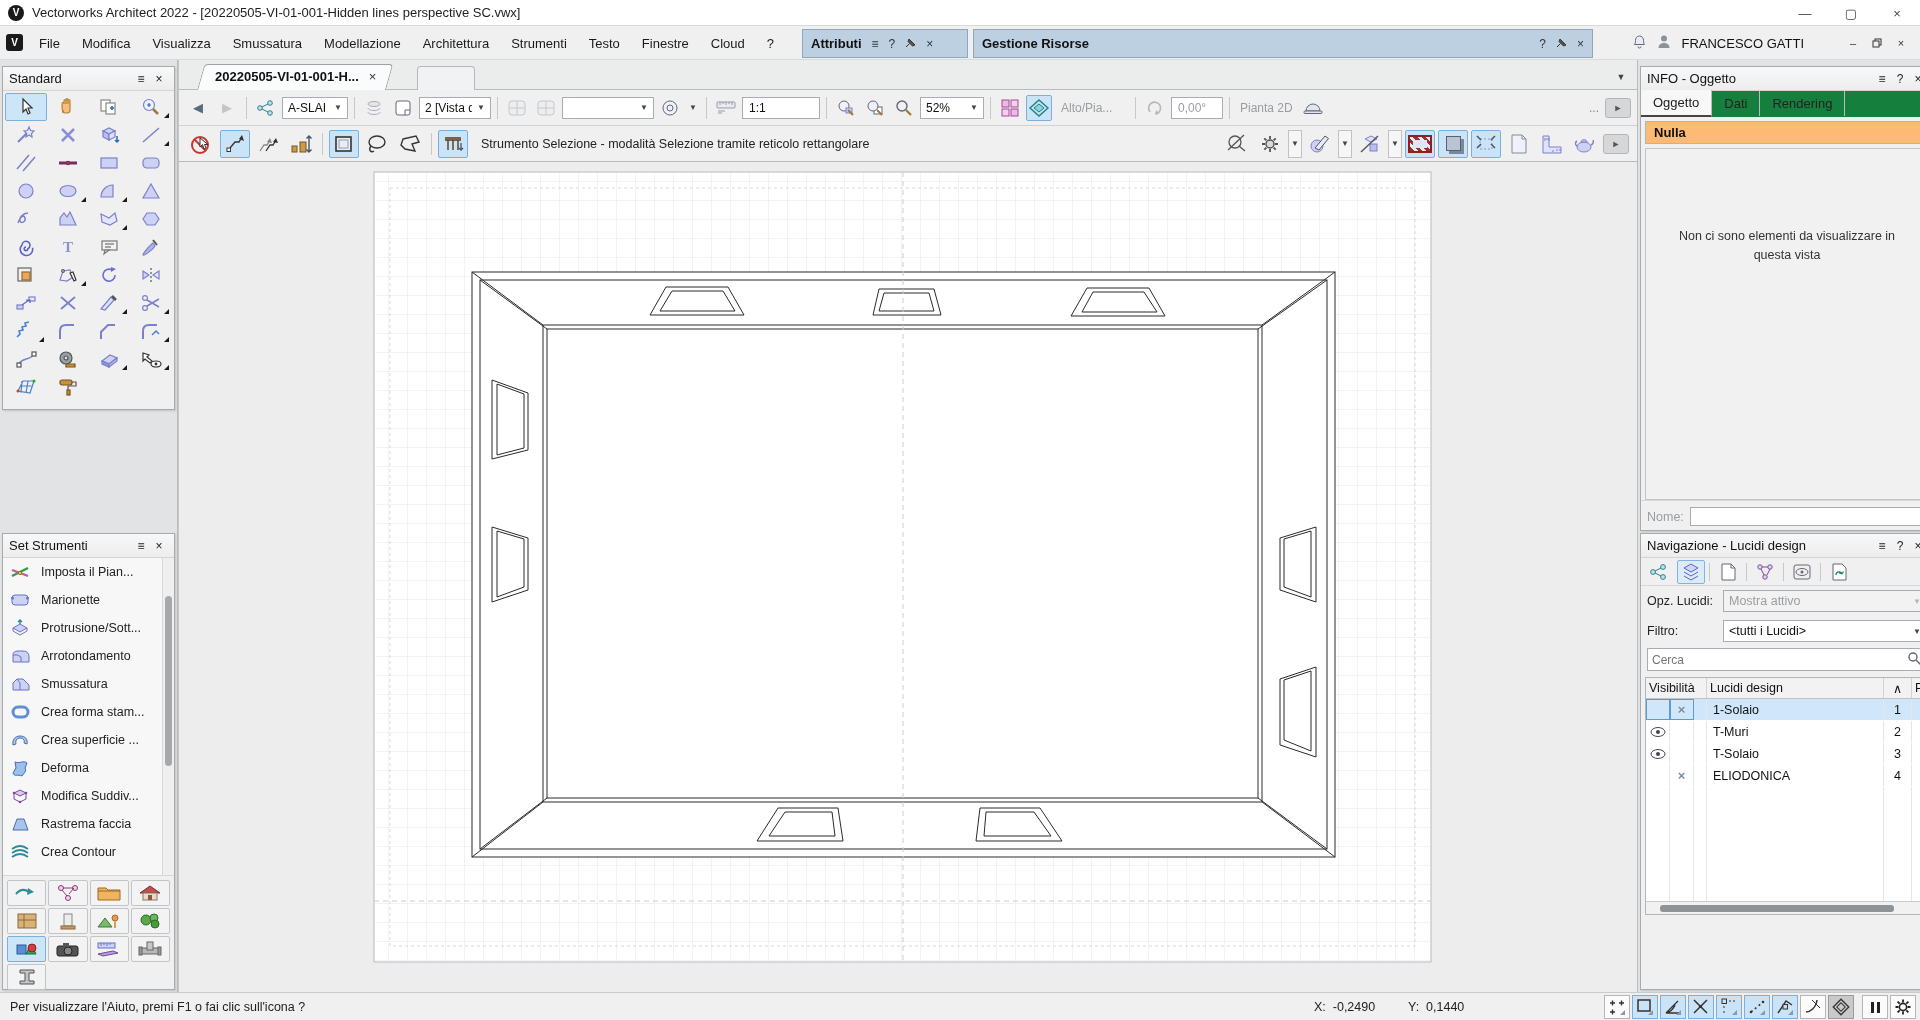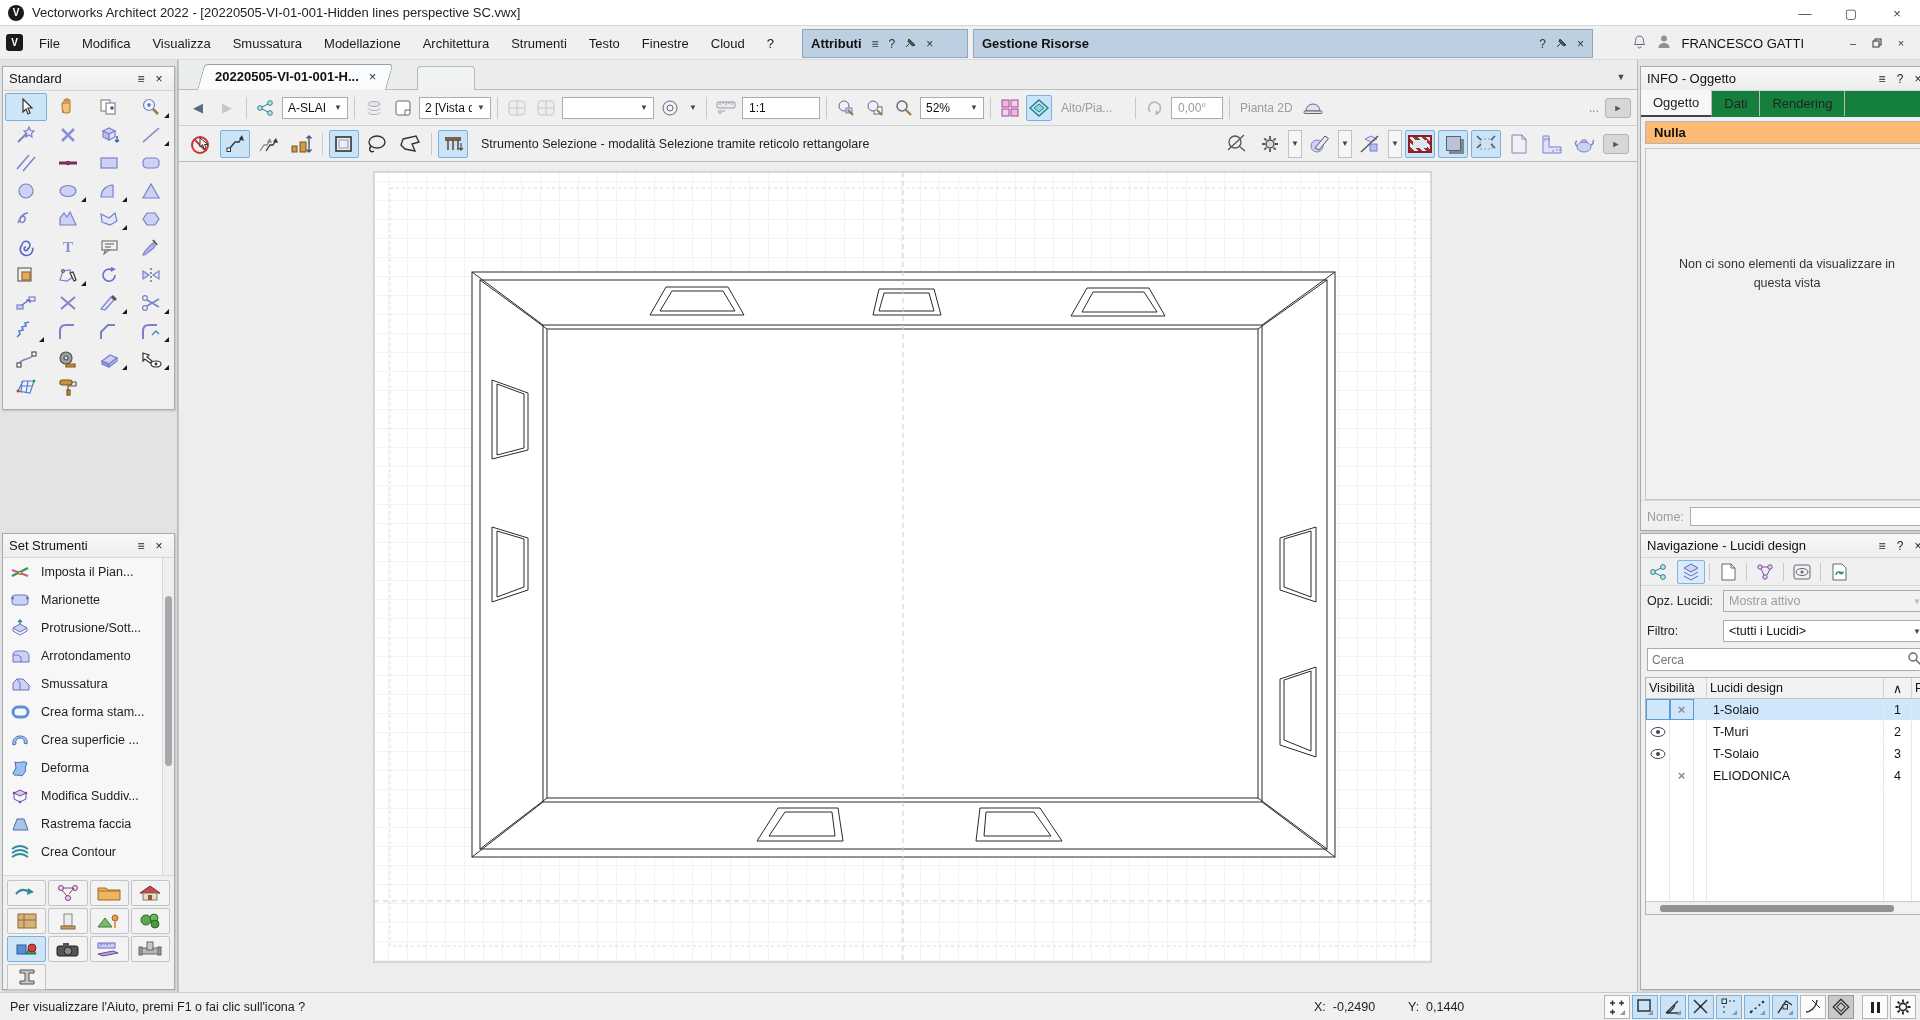--- a/index.html
+++ b/index.html
@@ -75,21 +75,21 @@
 .tsgrid{display:grid;grid-template-columns:repeat(4,1fr);gap:2px;padding:4px}
 .tsg{height:26px;display:flex;align-items:center;justify-content:center;background:#f3f3f4;border:1px solid #c2c5c8;border-radius:2px}
 .tsg.sel{background:#cde6f7;border-color:#7ab0e0}
 .tsg svg{width:26px;height:18px}
 
 .itabs{display:flex;border-bottom:2px solid #15803d;background:#15803d;height:26px;align-items:center}
 .itab{padding:5px 12px;font-size:13px;color:#222;border-right:1px solid #b9bcbf}
 .itab.act{background:#f7f7f8;border-bottom:2px solid #444}
 .nulla{margin:4px;border:1px solid #b3b6b9;background:#fdba74;font-weight:bold;font-size:13px;padding:3px 8px}
 .ibody{margin:0 4px;border:1px solid #c3c6c9;background:#f1f1f2;height:352px;display:flex;align-items:flex-start;justify-content:center}
-.imsg{margin-top:106px;width:85%;text-align:center;font-size:12.5px;color:#333;line-height:1.5}
+.imsg{margin-top:78px;width:85%;text-align:center;font-size:12.5px;color:#333;line-height:1.5}
 .inome{display:flex;align-items:center;gap:6px;padding:6px;border-top:1px solid #d5d7d9}
 .inome .lbl{color:#9a9da1;font-size:12.5px}
 .inome input{flex:1;height:19px;border:1px solid #a7adb3;background:#fff;font:inherit;padding:0 3px}
 
 .ntools{display:flex;align-items:center;gap:4px;height:28px;padding:0 4px;border-bottom:1px solid #d5d7d9}
 .nti{width:28px;height:24px;display:flex;align-items:center;justify-content:center;border-radius:2px}
 .nti.on{background:#dcebf8;border:1px solid #7fb2e5}
 .ntsep{width:1px;height:18px;background:#c6c8ca}
 .nrow{display:flex;align-items:center;gap:6px;padding:4px 6px;font-size:12.5px}
 .nrow .nlbl{width:70px;color:#222}

